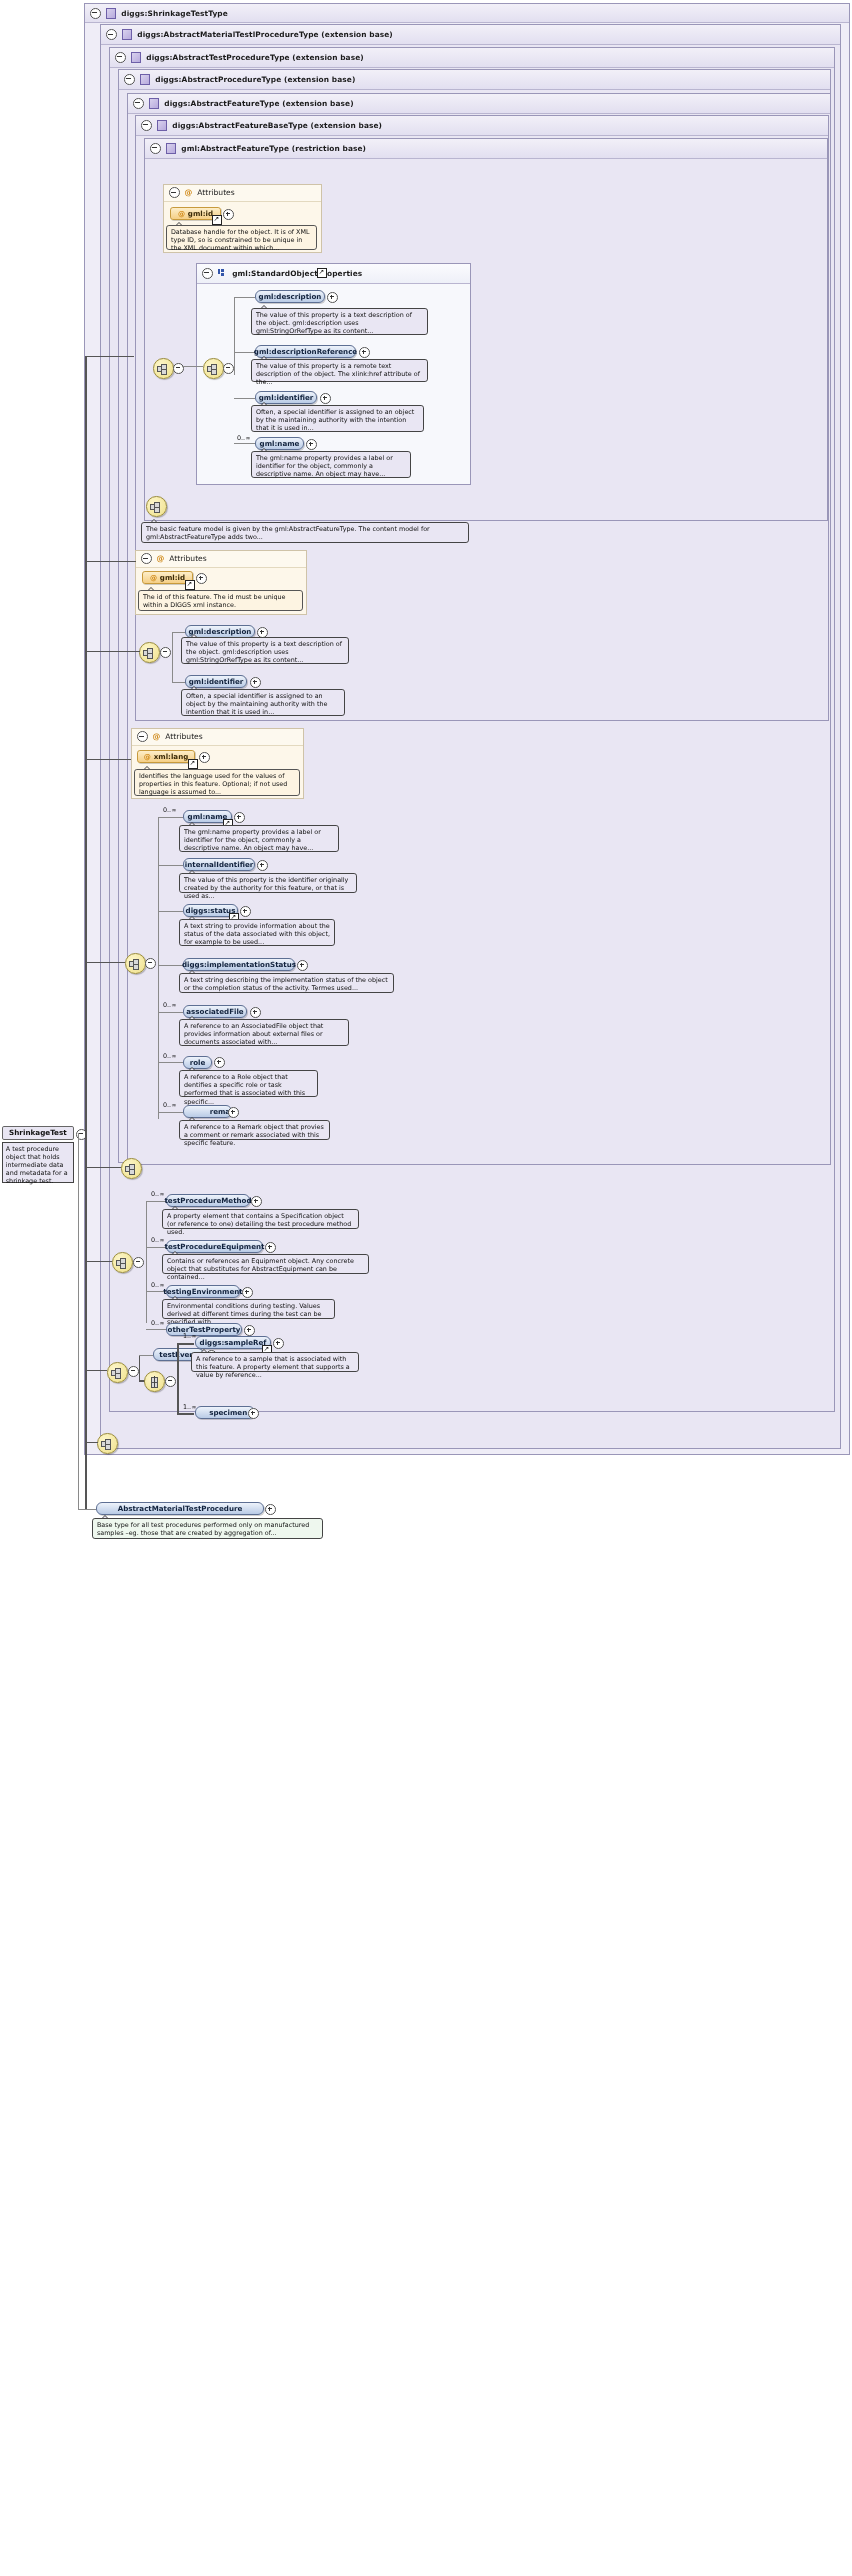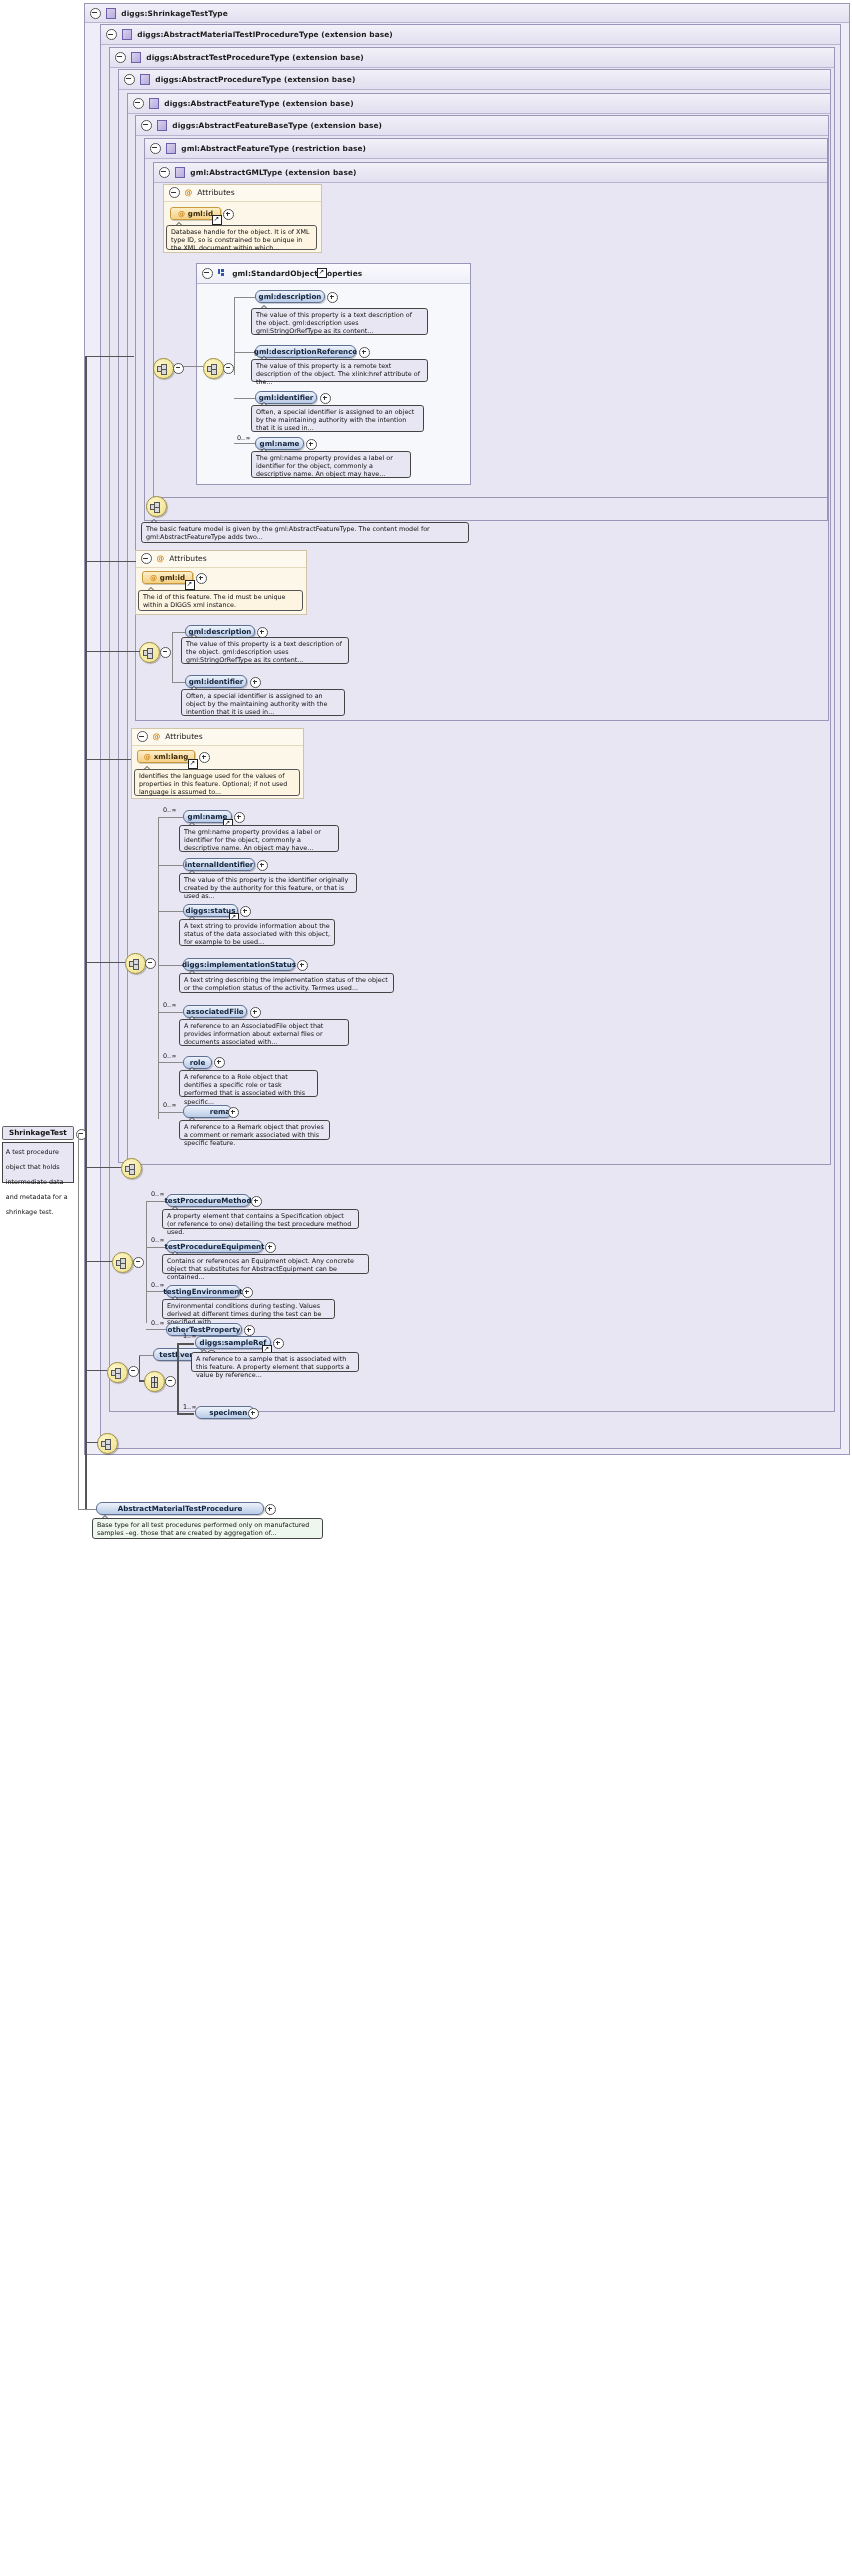--- a/index.html
+++ b/index.html
@@ -69,21 +69,21 @@
   .ln.v{width:1px;}
   .ln.thick{background:#555;}
   .lnk{position:absolute;width:7.8px;height:7.8px;border:1px solid #222;background:#fff;
     font-size:6.8px;line-height:6.8px;text-align:center;color:#111;}
   .lnk:after{content:"\2197";position:absolute;left:0.5px;top:-0.5px;font-size:6.8px;}
 
   .root{position:absolute;border:1px solid #666;background:#e9e6f3;box-sizing:border-box;
     border-radius:1.9px;display:flex;align-items:center;justify-content:center;
     font-size:7.2px;font-weight:bold;}
   .rootnote{position:absolute;border:1px solid #444;background:#e9e6f3;
-    font-size:6.4px;line-height:15px;padding:1.9px 2.9px;box-sizing:border-box;}
+    font-size:6.4px;line-height:8px;padding:1.9px 2.9px;box-sizing:border-box;}
 
   .subbox{position:absolute;border:1px solid #9ebf9e;background:#eef7ee;box-sizing:border-box;}
   .subhead{height:17.5px;display:flex;align-items:center;gap:4.9px;padding-left:5.8px;
     background:#f2faf2;border-bottom:1px solid #cfe3cf;box-sizing:border-box;font-size:7.6px;}
   .circ{width:8.8px;height:8.8px;border:1px solid #555;border-radius:50%;background:#fff;position:relative;flex:0 0 auto;}
   .circ:before{content:"";position:absolute;left:1.5px;top:3.4px;width:4.9px;height:1px;background:#333;}
 </style>
 </head>
 <body>
 
@@ -138,27 +138,20 @@
   </div>
 
   <div class="tbox" style="left:144px;top:138px;width:684px;height:383px;">
     <div class="thead">
       <span class="minus"></span>
       <span class="sqicon"></span>
       <span class="lbl">gml:AbstractFeatureType (restriction base)</span>
     </div>
   </div>
 
-  <div class="tbox" style="left:153px;top:162px;width:675px;height:336px;">
-    <div class="thead">
-      <span class="minus"></span>
-      <span class="sqicon"></span>
-      <span class="lbl">gml:AbstractGMLType (extension base)</span>
-    </div>
-  </div>
 
   <div class="attrbox" style="left:163px;top:184px;width:159px;height:69px;">
     <div class="attrhead">
       <span class="minus"></span>
       <span class="at">@</span>
       <span class="lbl">Attributes</span>
     </div>
   </div>
   <div class="pill attr" style="left:170px;top:207px;width:51px;height:12.7px;">
     <span style="color:#d08a1a;margin-right:2.9px;">@</span>

